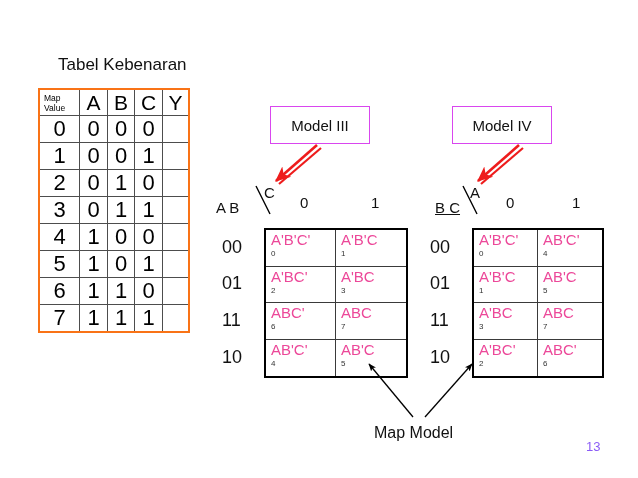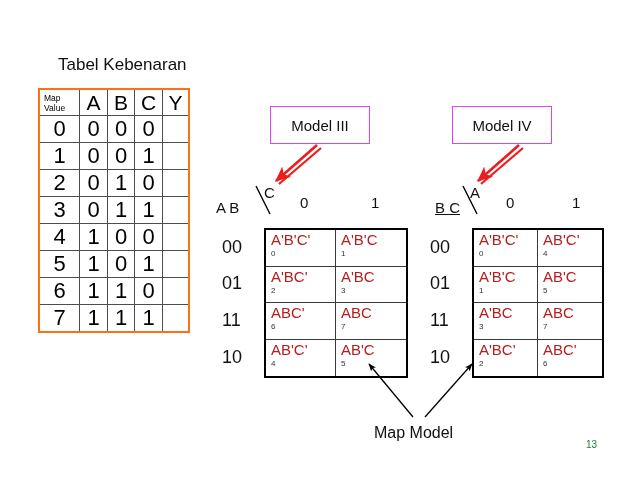--- a/index.html
+++ b/index.html
@@ -110,21 +110,21 @@
     padding: 2px 0 0 5px;
     position: relative;
     overflow: hidden;
   }
   .kmap-cell:nth-child(2n) { border-right: none; }
   .kmap-cell:nth-child(7),
   .kmap-cell:nth-child(8) { border-bottom: none; }
   .kmap-term {
     font-size: 15px;
     line-height: 16px;
-    color: #b91c1c;
+    color: #ec4899;
     white-space: nowrap;
   }
   .kmap-minterm {
     font-size: 8px;
     line-height: 9px;
     color: #333333;
     margin-top: 1px;
   }
 
   #kmap3 { left: 264px; top: 228px; width: 140px; height: 146px; }
@@ -134,22 +134,22 @@
   #map-value-caption {
     position: absolute;
     left: 374px; top: 424px;
     font-size: 16px;
     color: #111111;
     white-space: nowrap;
   }
   #page-number {
     position: absolute;
     left: 586px; top: 439px;
-    font-size: 10px;
-    color: #15803d;
+    font-size: 13px;
+    color: #8b5cf6;
   }
   svg.overlay {
     position: absolute;
     left: 0; top: 0;
     width: 638px; height: 478px;
     pointer-events: none;
   }
 </style>
 </head>
 <body>

